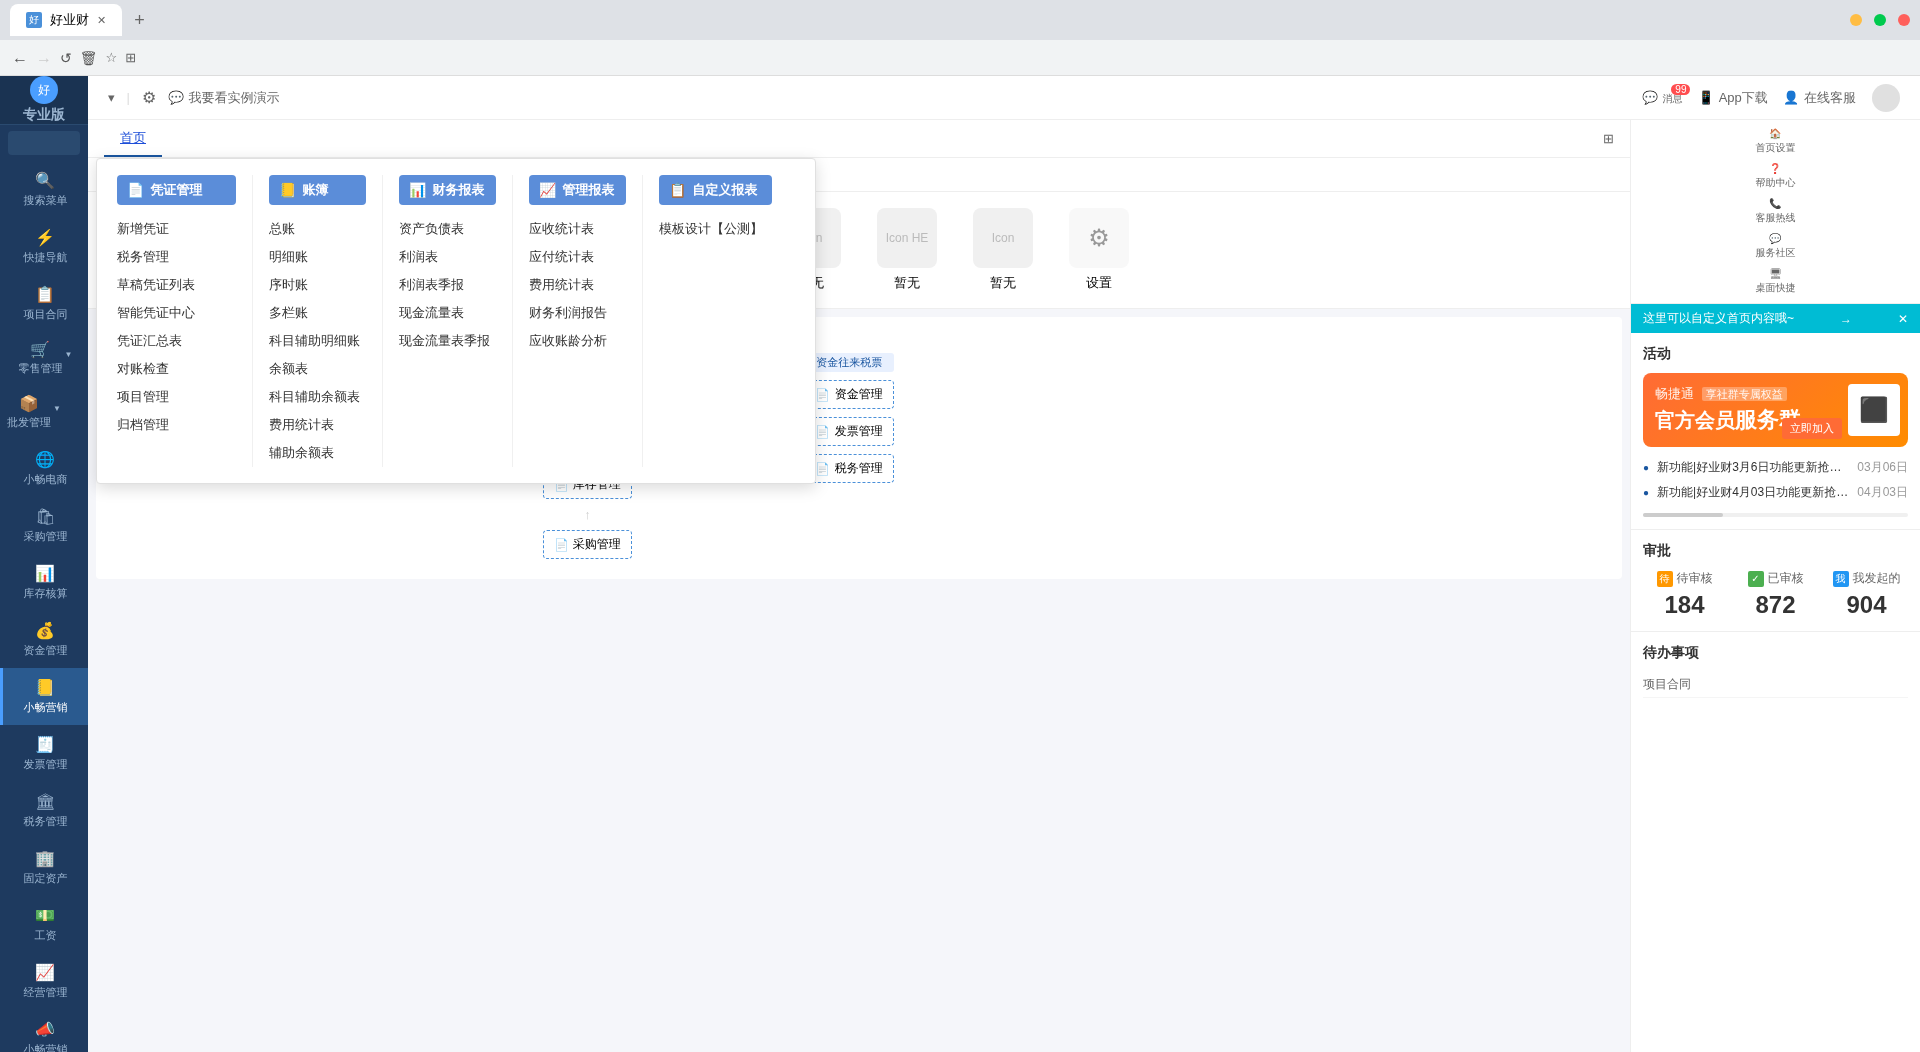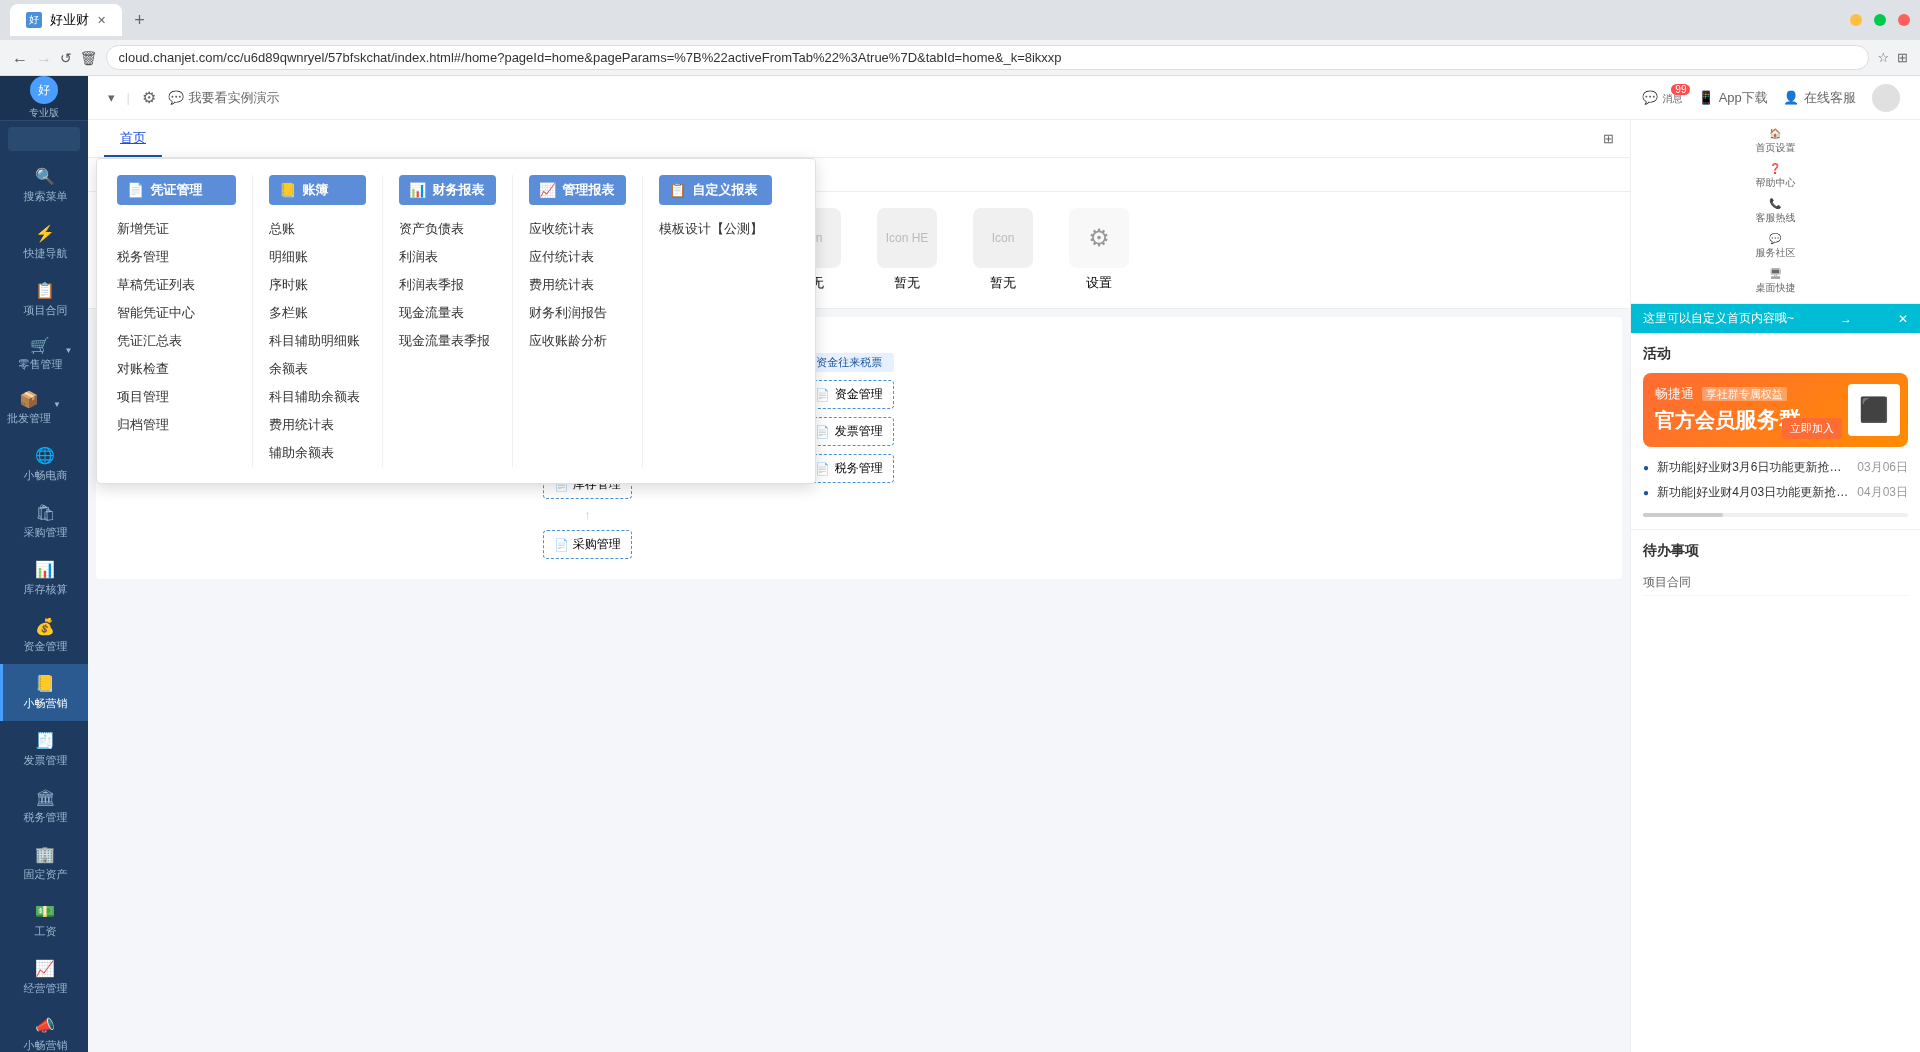--- a/index.html
+++ b/index.html
@@ -16,21 +16,21 @@
     
     
     .address-bar { background: #f1f3f4; height: 36px; display: flex; align-items: center; padding: 0 12px; gap: 8px; border-bottom: 1px solid #ddd; }
     .addr-input { flex: 1; background: white; border: 1px solid #ddd; border-radius: 16px; padding: 4px 12px; font-size: 13px; color: #333; }
     .addr-icons { display: flex; gap: 8px; color: #666; }
     
     
     .app { display: flex; height: 976px; }
     .sidebar-logo { width: 88px; height: 56px; background: #1a3352; display: flex; flex-direction: column; align-items: center; justify-content: center; border-bottom: 1px solid #2a4a6f; }
     .logo-icon { width: 28px; height: 28px; background: #4a9eff; border-radius: 50%; display: flex; align-items: center; justify-content: center; color: white; font-size: 12px; margin-bottom: 2px; }
-    .logo-text { color: #9bb5d0; font-size: 10px; }
+    .logo-text { color: #9bb5d0; font-size: 14px; font-weight: bold; }
     .search-input-small { width: 72px; height: 24px; background: #2a4a6f; border: none; border-radius: 4px; color: #9bb5d0; font-size: 11px; padding: 0 6px; }
     .sidebar-nav { display: flex; flex-direction: column; width: 100%; }
     .nav-item { display: flex; flex-direction: column; align-items: center; padding: 10px 4px; cursor: pointer; color: #9bb5d0; font-size: 11px; gap: 3px; border-left: 3px solid transparent; }
     .nav-item.active { background: #2a5a8f; color: white; border-left-color: #4a9eff; }
     .nav-item-icon { font-size: 16px; }
     
     
     .main { flex: 1; display: flex; flex-direction: column; overflow: hidden; }
     
     
@@ -126,21 +126,20 @@
       <span style="width:12px;height:12px;background:#ff605c;border-radius:50%;display:inline-block;"></span>
     </div>
   </div>
 </div>
 
 <div class="address-bar">
   <span style="color:#555;cursor:pointer;font-size:16px;">←</span>
   <span style="color:#ccc;cursor:pointer;font-size:16px;">→</span>
   <span style="color:#555;cursor:pointer;font-size:14px;">↺</span>
   <span style="color:#555;cursor:pointer;font-size:14px;">🗑</span>
-  <input class="addr-input" value="cloud.chanjet.com/cc/u6d89qwnryel/57bfskchat/index.html#/home?pageId=home&amp;pageParams=%7B%22activeFromTab%22%3Atrue%7D&amp;tabId=home&amp;_k=8ikxxp" style="">
   <div class="addr-icons">
     <span style="cursor:pointer;">☆</span>
     <span style="cursor:pointer;">⊞</span>
   </div>
 </div>
 
 <div class="app">
 
   <div class="full-sidebar">
     <div class="sidebar-logo">
@@ -577,20 +576,46 @@
               <span class="news-text">新功能|好业财4月03日功能更新抢先知</span>
               <span class="news-date">04月03日</span>
             </div>
           </div>
 
           <div style="height:4px;background:#f0f0f0;border-radius:2px;margin-top:8px;">
             <div style="width:30%;height:100%;background:#ccc;border-radius:2px;"></div>
           </div>
         </div>
 
+        <div class="approval-section">
+          <div class="section-title">审批</div>
+          <div class="approval-cards">
+            <div class="approval-card">
+              <div class="approval-card-header">
+                <div style="width:16px;height:16px;background:#ff9800;border-radius:2px;display:flex;align-items:center;justify-content:center;font-size:10px;color:white;">待</div>
+                <span>待审核</span>
+              </div>
+              <div class="approval-number">184</div>
+            </div>
+            <div class="approval-card">
+              <div class="approval-card-header">
+                <div style="width:16px;height:16px;background:#4caf50;border-radius:2px;display:flex;align-items:center;justify-content:center;font-size:10px;color:white;">✓</div>
+                <span>已审核</span>
+              </div>
+              <div class="approval-number">872</div>
+            </div>
+            <div class="approval-card">
+              <div class="approval-card-header">
+                <div style="width:16px;height:16px;background:#2196f3;border-radius:2px;display:flex;align-items:center;justify-content:center;font-size:10px;color:white;">我</div>
+                <span>我发起的</span>
+              </div>
+              <div class="approval-number">904</div>
+            </div>
+          </div>
+        </div>
 
         <div class="todo-section">
           <div class="section-title">待办事项</div>
           <div class="todo-item">
             <span class="todo-label">项目合同</span>
           </div>
         </div>
       </div>
     </div>
   </div>

